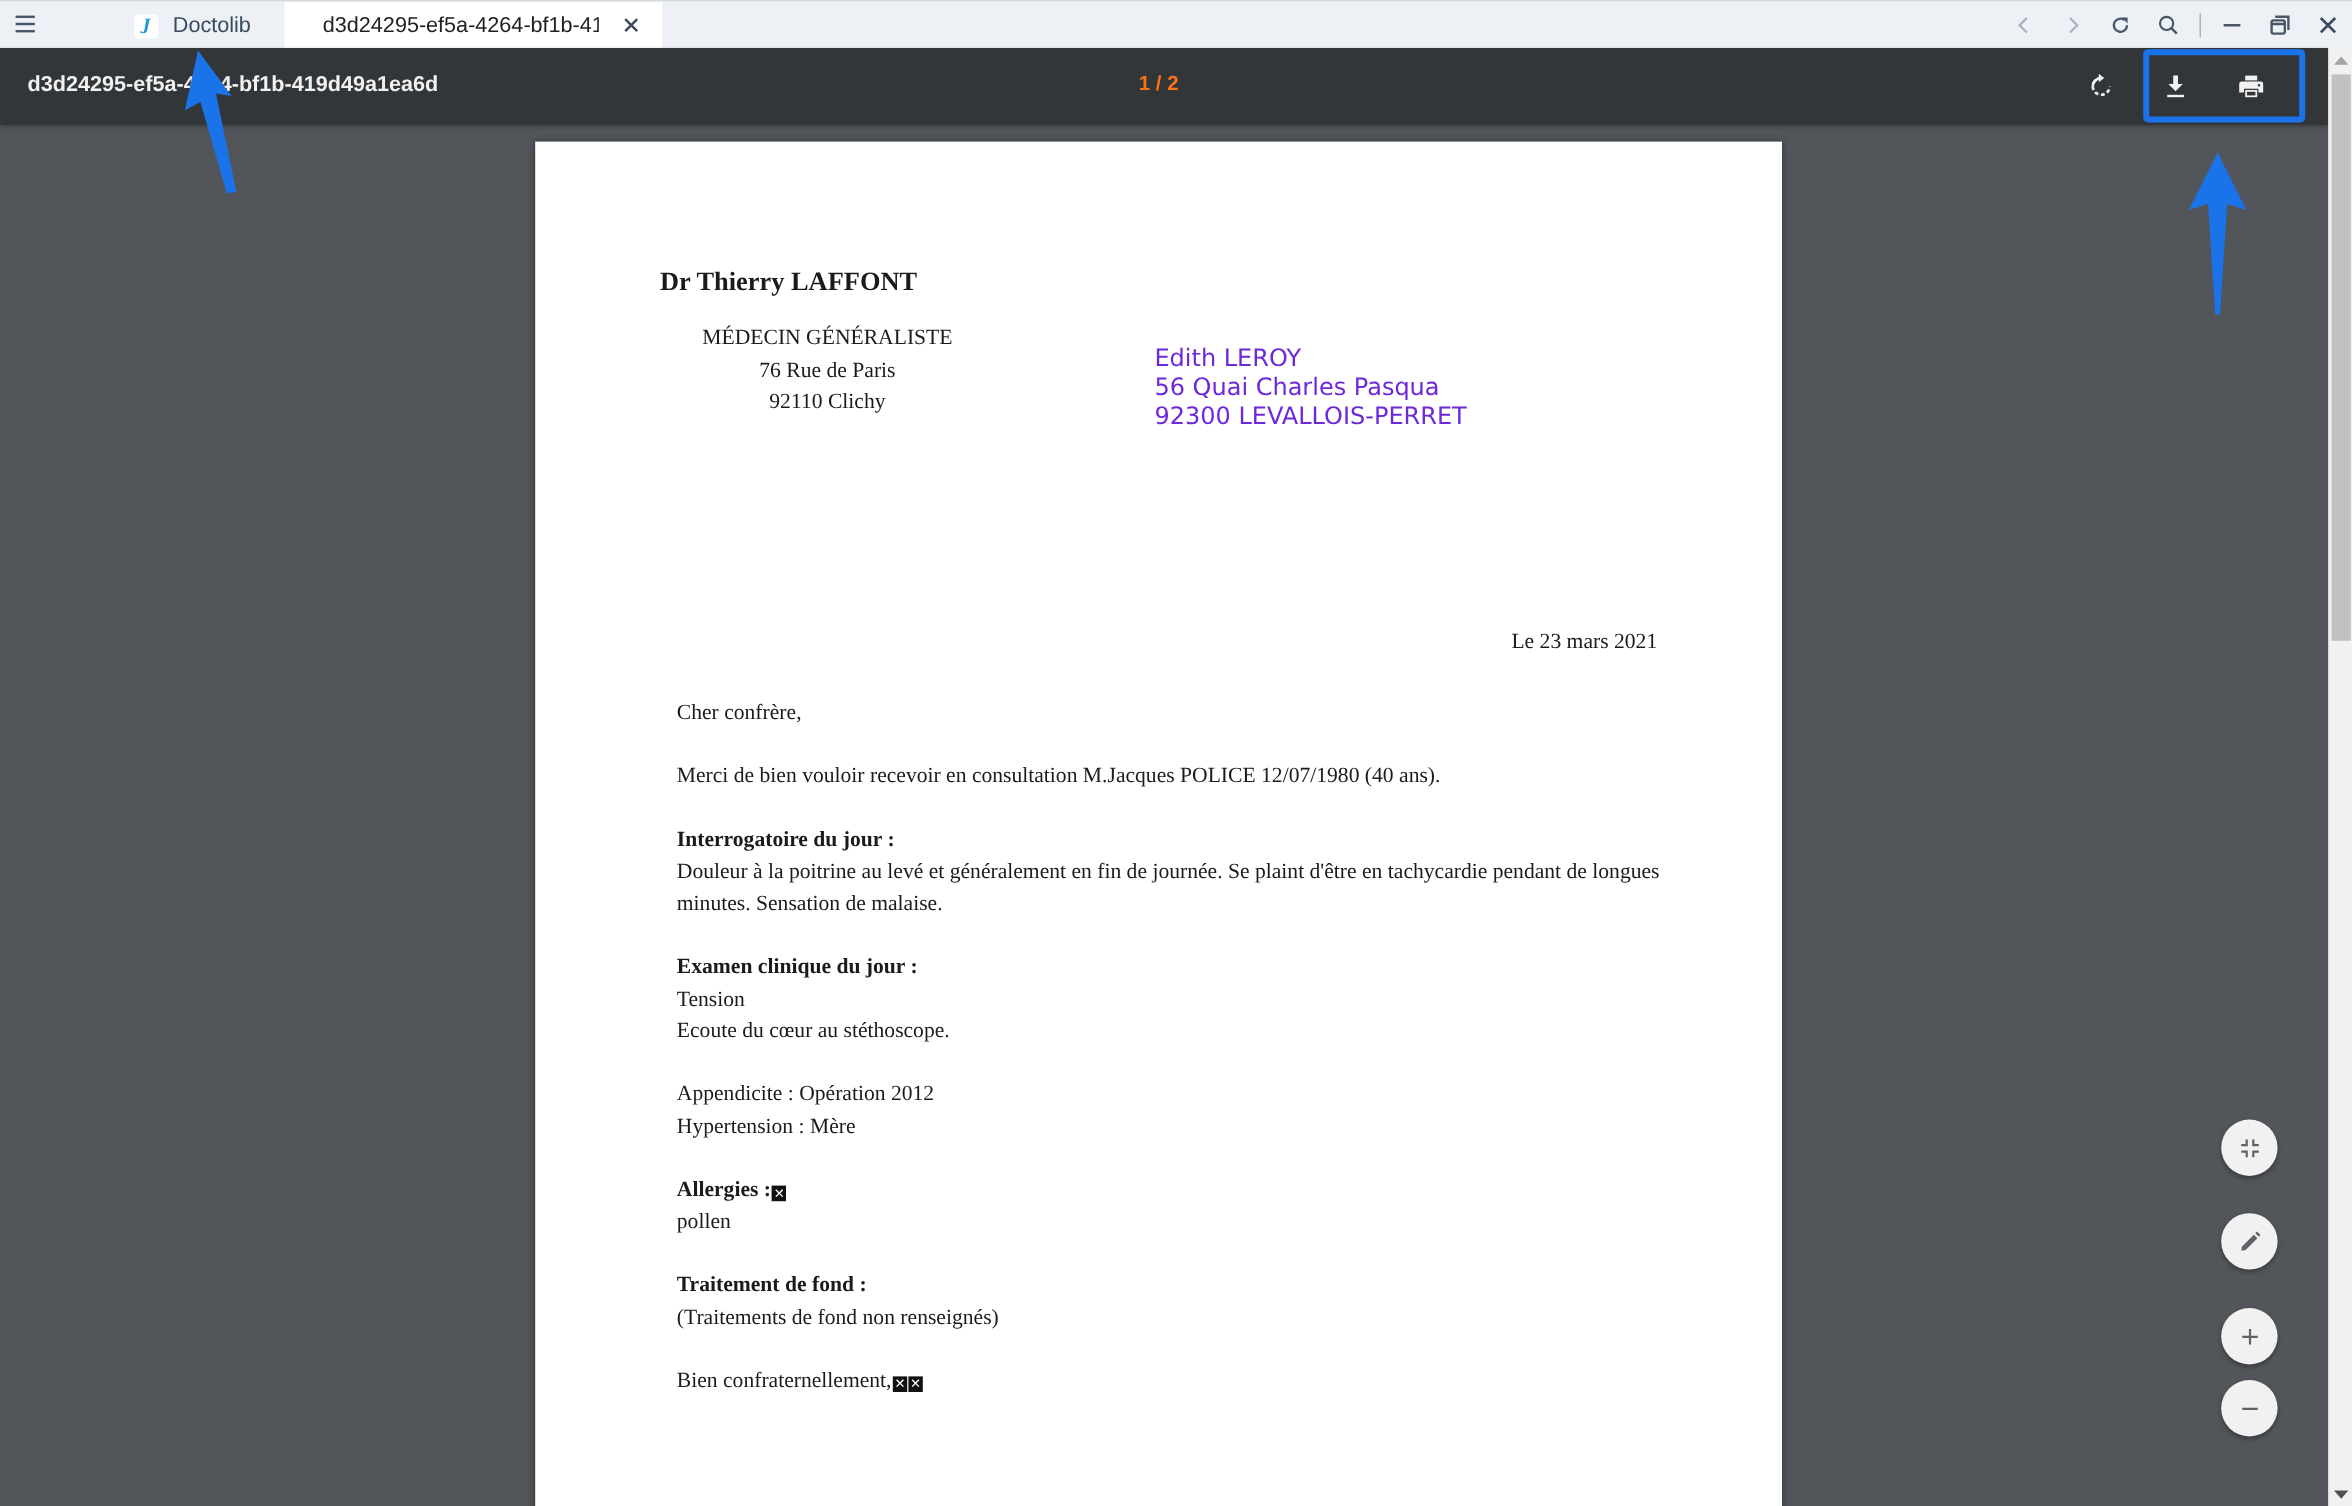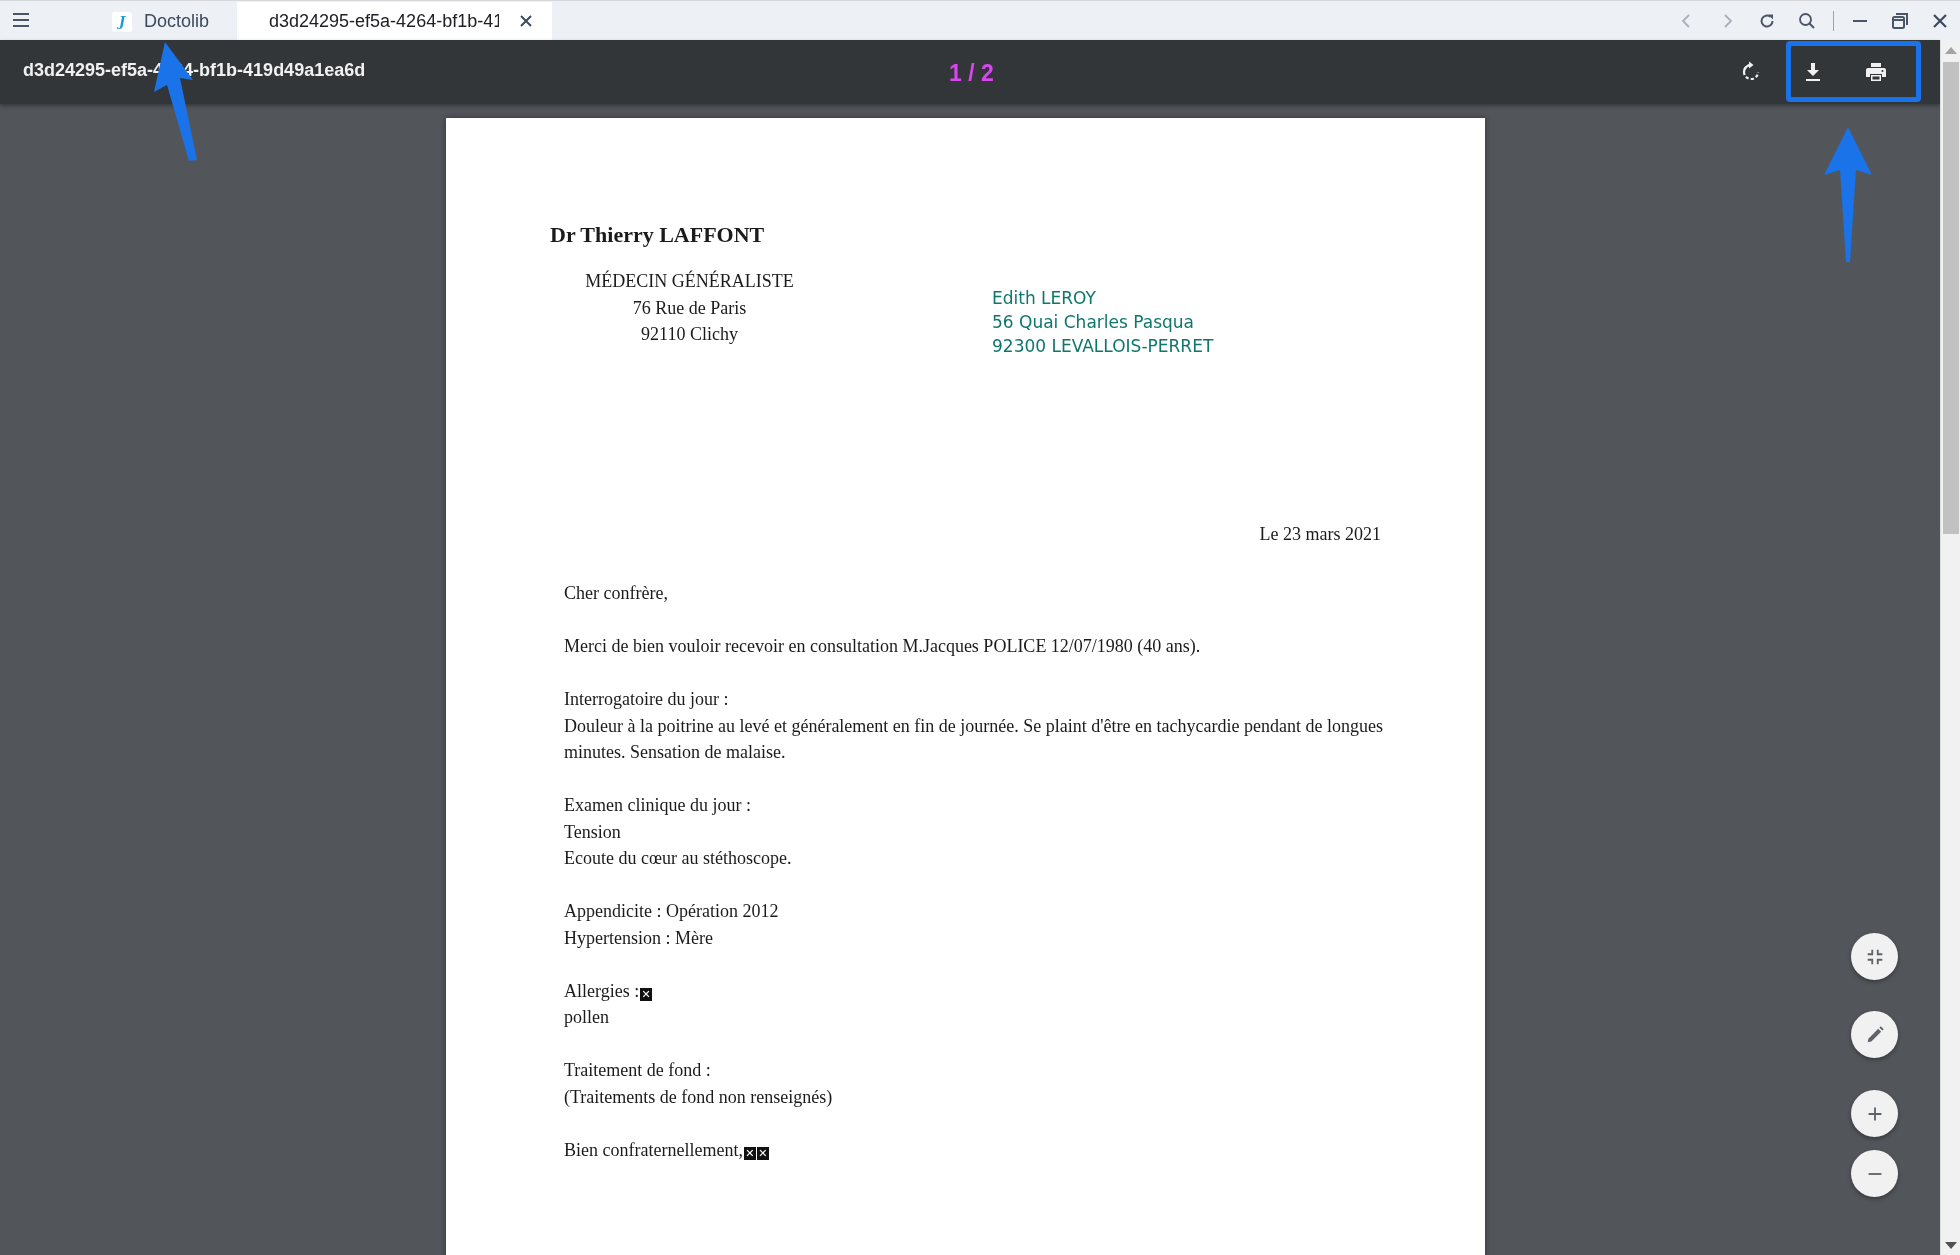--- a/index.html
+++ b/index.html
@@ -17,35 +17,35 @@
   .tab-active .tab-title { width: 230px; overflow: hidden; white-space: nowrap; }
   .tab-close { position: absolute; right: 16px; top: 9px; width: 20px; height: 20px; cursor: pointer; }
   .win-ctrls { position: absolute; right: 0; top: 0; height: 40px; display: flex; align-items: center; }
   .wc { width: 40px; height: 40px; display: flex; align-items: center; justify-content: center; cursor: pointer; }
   .wc svg { width: 20px; height: 20px; }
   .wc-sep { width: 1px; height: 20px; background: #9aa4b1; margin: 0 6px; }
 
   
   .pdfbar { position: absolute; left: 0; top: 40px; width: 1940px; height: 64px; background: #323639; box-shadow: 0 2px 4px rgba(0,0,0,.35); }
   .pdf-title { position: absolute; left: 23px; top: 20px; font-size: 18px; font-weight: bold; color: #f1f1f1; }
-  .page-ind { position: absolute; left: 949px; top: 20px; font-size: 23px; font-weight: bold; color: #d946ef; }
+  .page-ind { position: absolute; left: 949px; top: 20px; font-size: 17px; font-weight: bold; color: #f97316; }
   .pbtn { position: absolute; top: 12px; width: 40px; height: 40px; display: flex; align-items: center; justify-content: center; cursor: pointer; }
   .pbtn svg { width: 24px; height: 24px; }
   .highlight-box { position: absolute; left: 1786px; top: 41px; width: 135px; height: 61px; border: 5px solid #1a73e8; border-radius: 4px; pointer-events: none; }
 
   
   .page { position: absolute; left: 446px; top: 118px; width: 1039px; height: 1200px; background: #ffffff; box-shadow: 0 0 6px rgba(0,0,0,.4); font-family: "Liberation Serif", serif; color: #1b1b1b; }
   .doc-name { position: absolute; left: 104px; top: 104px; font-size: 22px; font-weight: bold; }
   .doc-head { position: absolute; left: 104px; top: 150px; width: 279px; text-align: center; font-size: 18px; line-height: 26.5px; }
   .doc-head .it { }
-  .recipient { position: absolute; left: 546px; top: 168px; font-family: "DejaVu Sans", sans-serif; font-size: 17px; line-height: 24px; color: #0f766e; }
+  .recipient { position: absolute; left: 516px; top: 168px; font-family: "DejaVu Sans", sans-serif; font-size: 20px; line-height: 24px; color: #6d28d9; }
   .date { position: absolute; right: 104px; top: 406px; font-size: 18px; }
   .body-text { position: absolute; left: 118px; top: 462px; width: 840px; font-size: 18px; line-height: 26.5px; }
   .body-text p { margin-bottom: 26.5px; }
-  .body-text .h { font-weight: normal; display: block; }
+  .body-text .h { font-weight: bold; display: block; }
   .body-text .line { display: block; }
   .boxglyph { display: inline-block; width: 12px; height: 13px; background: #111; color: #fff; font-size: 11px; line-height: 13px; text-align: center; vertical-align: -1px; margin-left: 1px; font-family: "DejaVu Sans", sans-serif; }
 
   
   .scrollbar { position: absolute; left: 1940px; top: 40px; width: 20px; height: 1215px; background: #f1f1f1; border-left: 1px solid #dcdcdc; }
   .scroll-up { position: absolute; left: 4px; top: 7px; width: 0; height: 0; border-left: 6px solid transparent; border-right: 6px solid transparent; border-bottom: 7px solid #a3a3a3; cursor: pointer; }
   .scroll-thumb { position: absolute; left: 2px; top: 22px; width: 16px; height: 472px; background: #c1c1c1; cursor: pointer; }
   .scroll-down { position: absolute; left: 4px; bottom: 6px; width: 0; height: 0; border-left: 6px solid transparent; border-right: 6px solid transparent; border-top: 7px solid #505050; cursor: pointer; }
 
   

